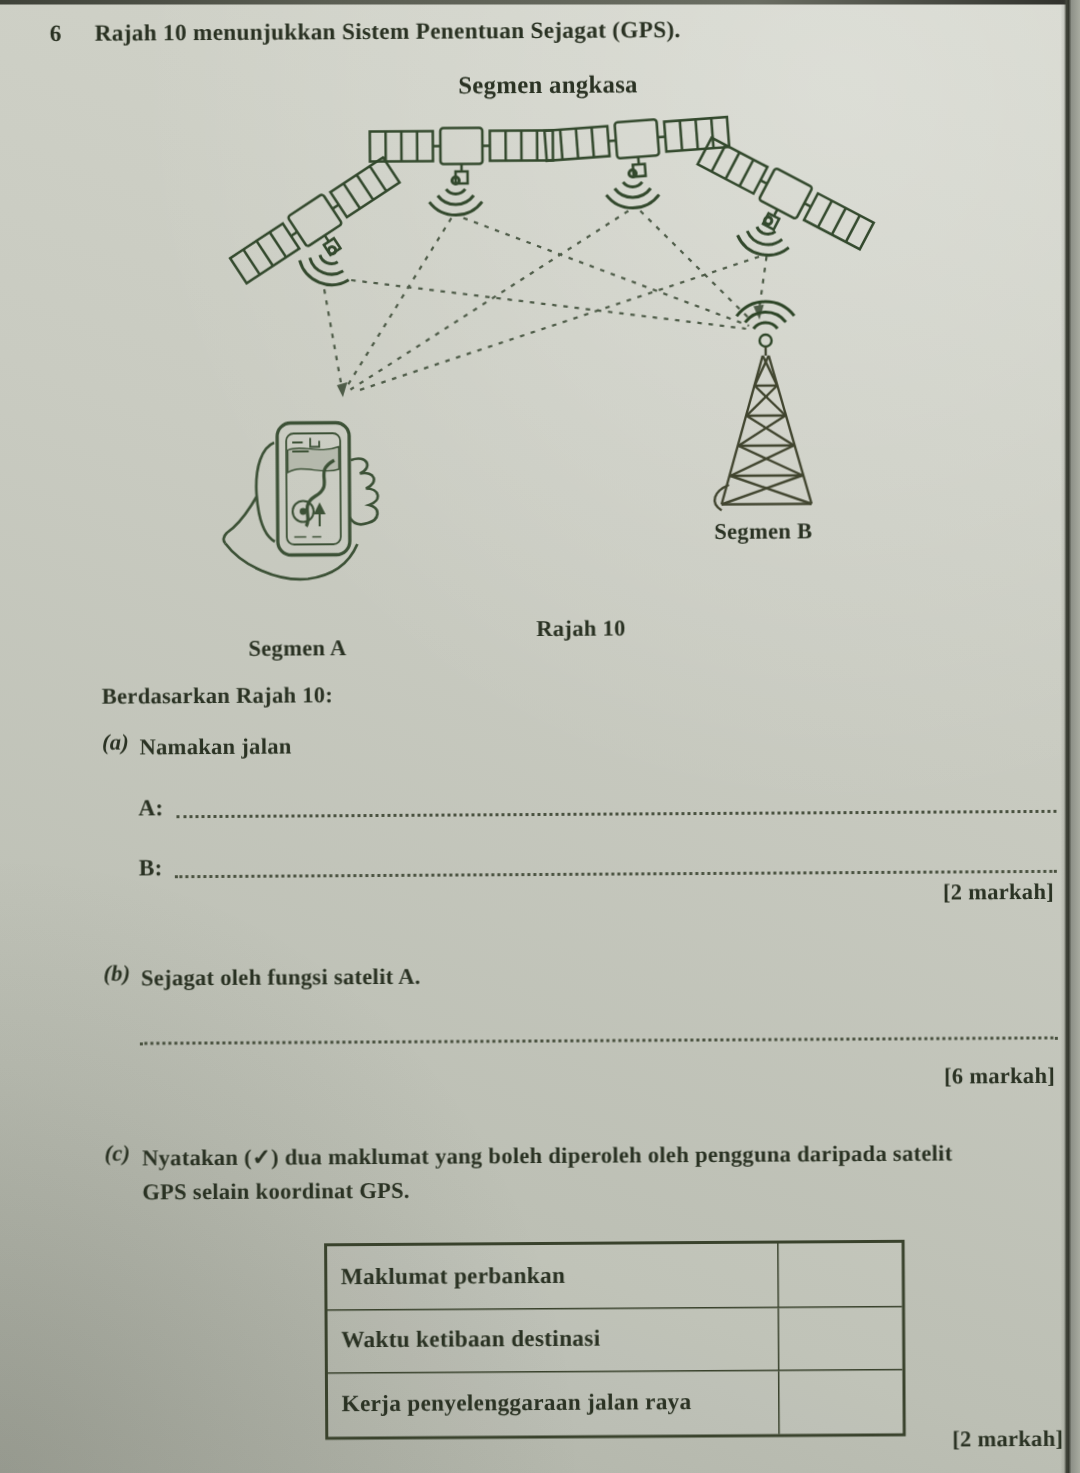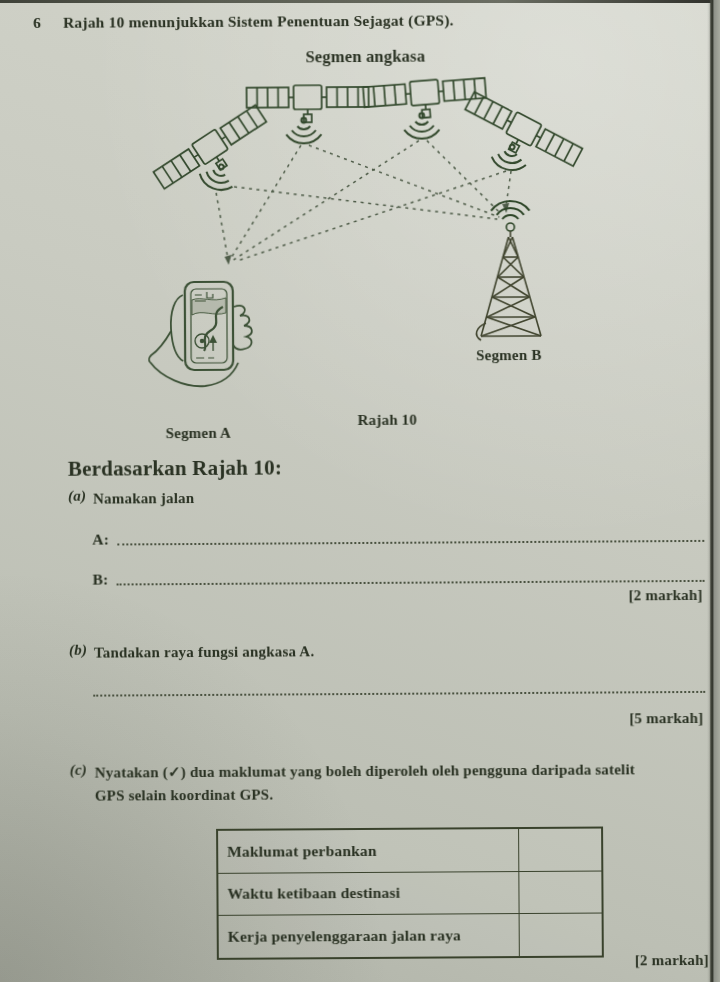--- a/index.html
+++ b/index.html
@@ -16,21 +16,21 @@
   .top-edge{position:absolute;top:0;left:0;right:0;height:3px;
     background:linear-gradient(to right,#3f4239,#5a5d52 30%,#6a6d62 70%,#2e2f2a);}
   .right-edge{position:absolute;top:0;right:0;bottom:0;width:13px;
     background:linear-gradient(to right, rgba(60,62,54,0) 0%, rgba(60,62,54,0.12) 18%, #42453b 30%, #34372e 42%, #8e9188 56%, #a8aba0 100%);}
   .intro{position:absolute;top:12px;left:36px;display:flex;gap:22px;font-weight:700;font-size:15.5px;}
   .space-label{position:absolute;top:47px;left:0;width:736px;text-align:center;font-weight:700;font-size:16.5px;}
   .diagram-label{position:absolute;font-weight:700;font-size:15px;}
   .seg-a{top:384px;left:166px;margin-top:40px;}
   .seg-b{top:348px;left:477px;}
   .caption{top:412px;left:334px;padding-left:24px;}
-  .lead{position:absolute;top:455px;left:68px;font-size:21px;font-weight:600;}
+  .lead{position:absolute;top:455px;left:68px;font-size:15px;font-weight:600;}
   .part{position:absolute;left:68px;display:flex;font-size:15px;font-weight:600;}
   .part-label{font-style:italic;width:25px;flex:none;}
   .part-text{line-height:23px;}
   .part-text b{font-weight:800;}
   .answer-row{position:absolute;display:flex;align-items:flex-end;gap:8px;font-weight:700;font-size:15.5px;height:20px;}
   .dotline{flex:1;border-bottom:2.6px dotted #4a5240;transform:translateY(-3px);}
   .dotline-abs{position:absolute;left:92px;width:612px;height:14px;border-bottom:2.6px dotted #4a5240;}
   .marks{position:absolute;right:18px;font-weight:700;font-size:15px;}
   .paper-table{position:absolute;top:828px;left:214px;width:383px;border:2px solid #39422c;background:rgba(255,255,255,0.06);}
   .trow{display:flex;height:41.5px;border-top:1.6px solid #39422c;}
@@ -176,24 +176,24 @@
       <div class="dotline"></div>
     </div>
     <div class="answer-row" style="top:567px;left:92px;width:612px">
       <span>B:</span>
       <div class="dotline"></div>
     </div>
     <div class="marks" style="top:589px">[2 markah]</div>
 
     <div class="part" style="top:640px">
       <span class="part-label">(b)</span>
-      <span class="part-text"><span>Tandakan </span><b>raya</b><span> fungsi angkasa A.</span></span>
+      <span class="part-text"><span>Sejagat </span><b>oleh</b><span> fungsi satelit A.</span></span>
     </div>
     <div class="dotline-abs" style="top:679px"></div>
-    <div class="marks" style="top:712px">[5 markah]</div>
+    <div class="marks" style="top:712px">[6 markah]</div>
 
     <div class="part" style="top:760px">
       <span class="part-label">(c)</span>
       <span class="part-text" style="width:606px"><span>Nyatakan (✓) </span><b>dua</b><span> maklumat yang boleh diperoleh oleh pengguna daripada satelit</span><br><span>GPS selain koordinat GPS.</span></span>
     </div>
 
     <div class="paper-table">
       <div class="trow">
         <div class="tcell-label">Maklumat perbankan</div>
         <div class="tcell-tick"></div>

